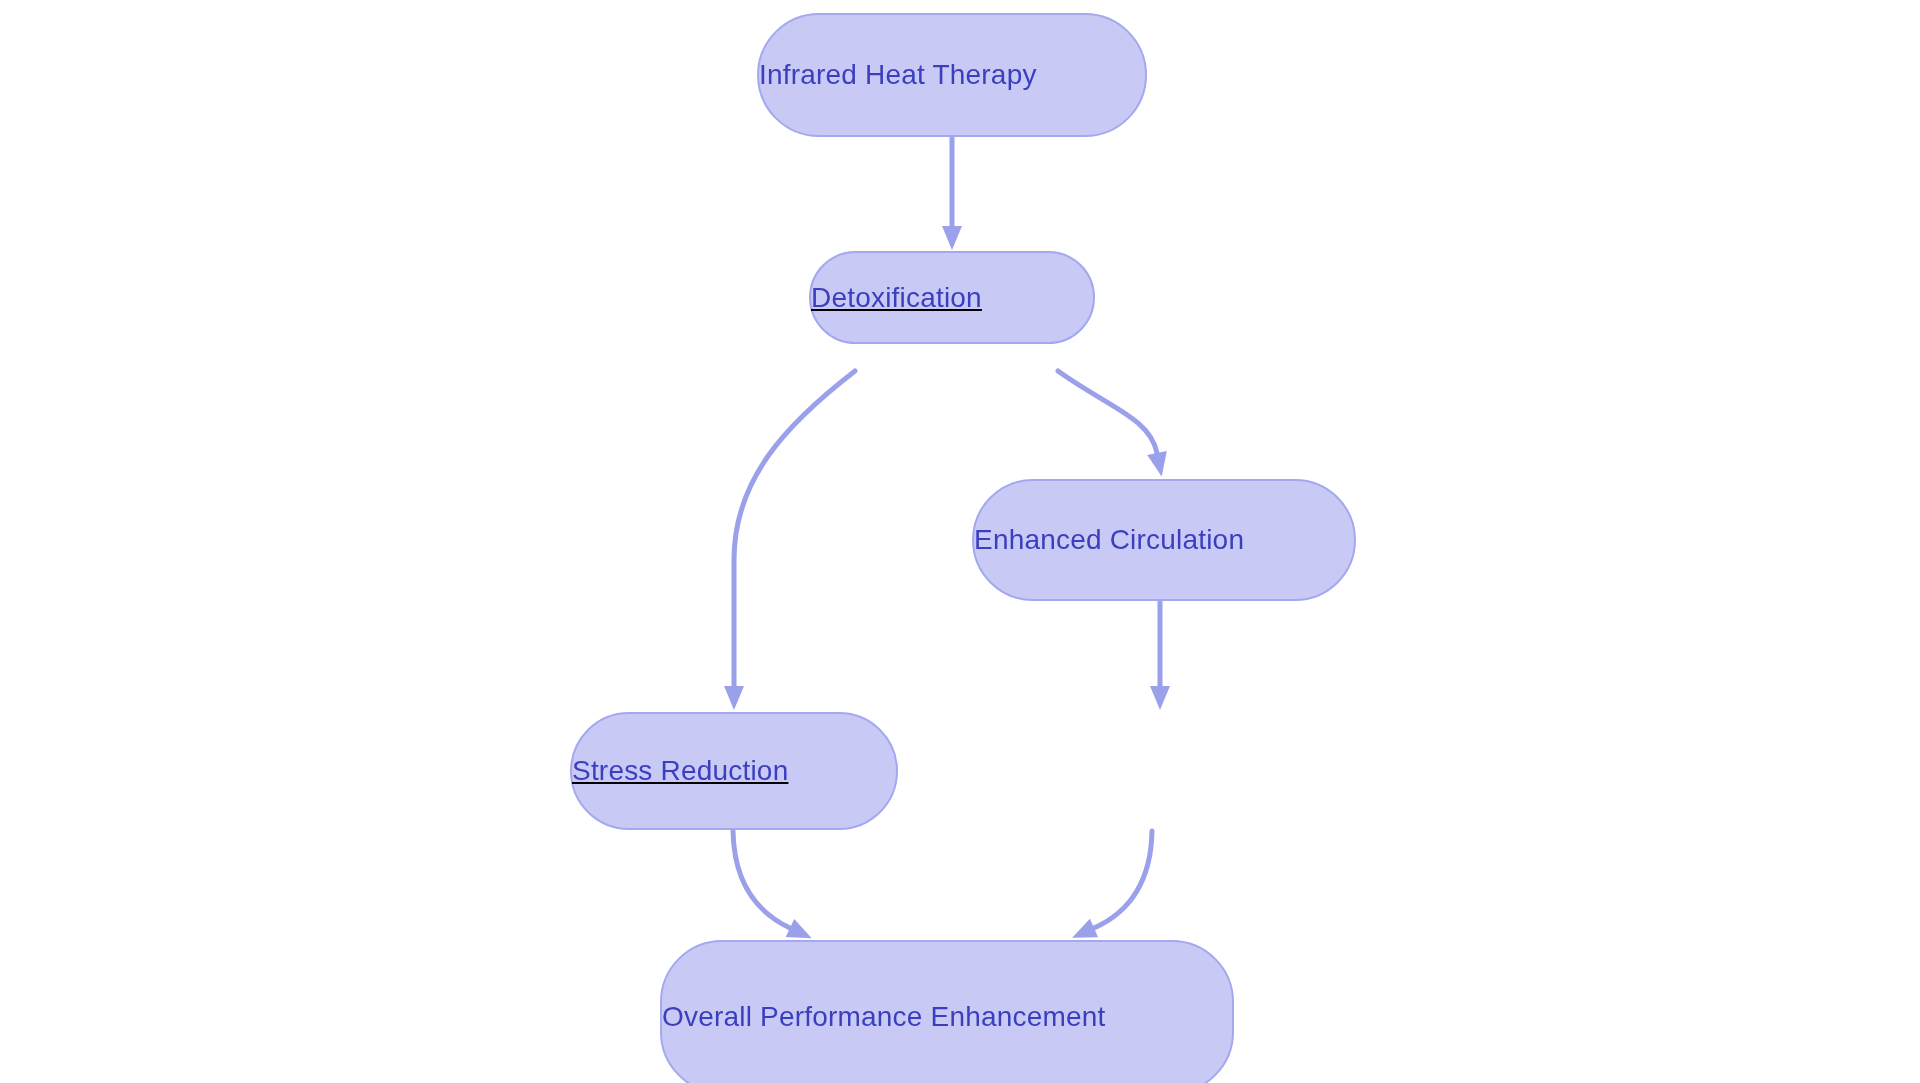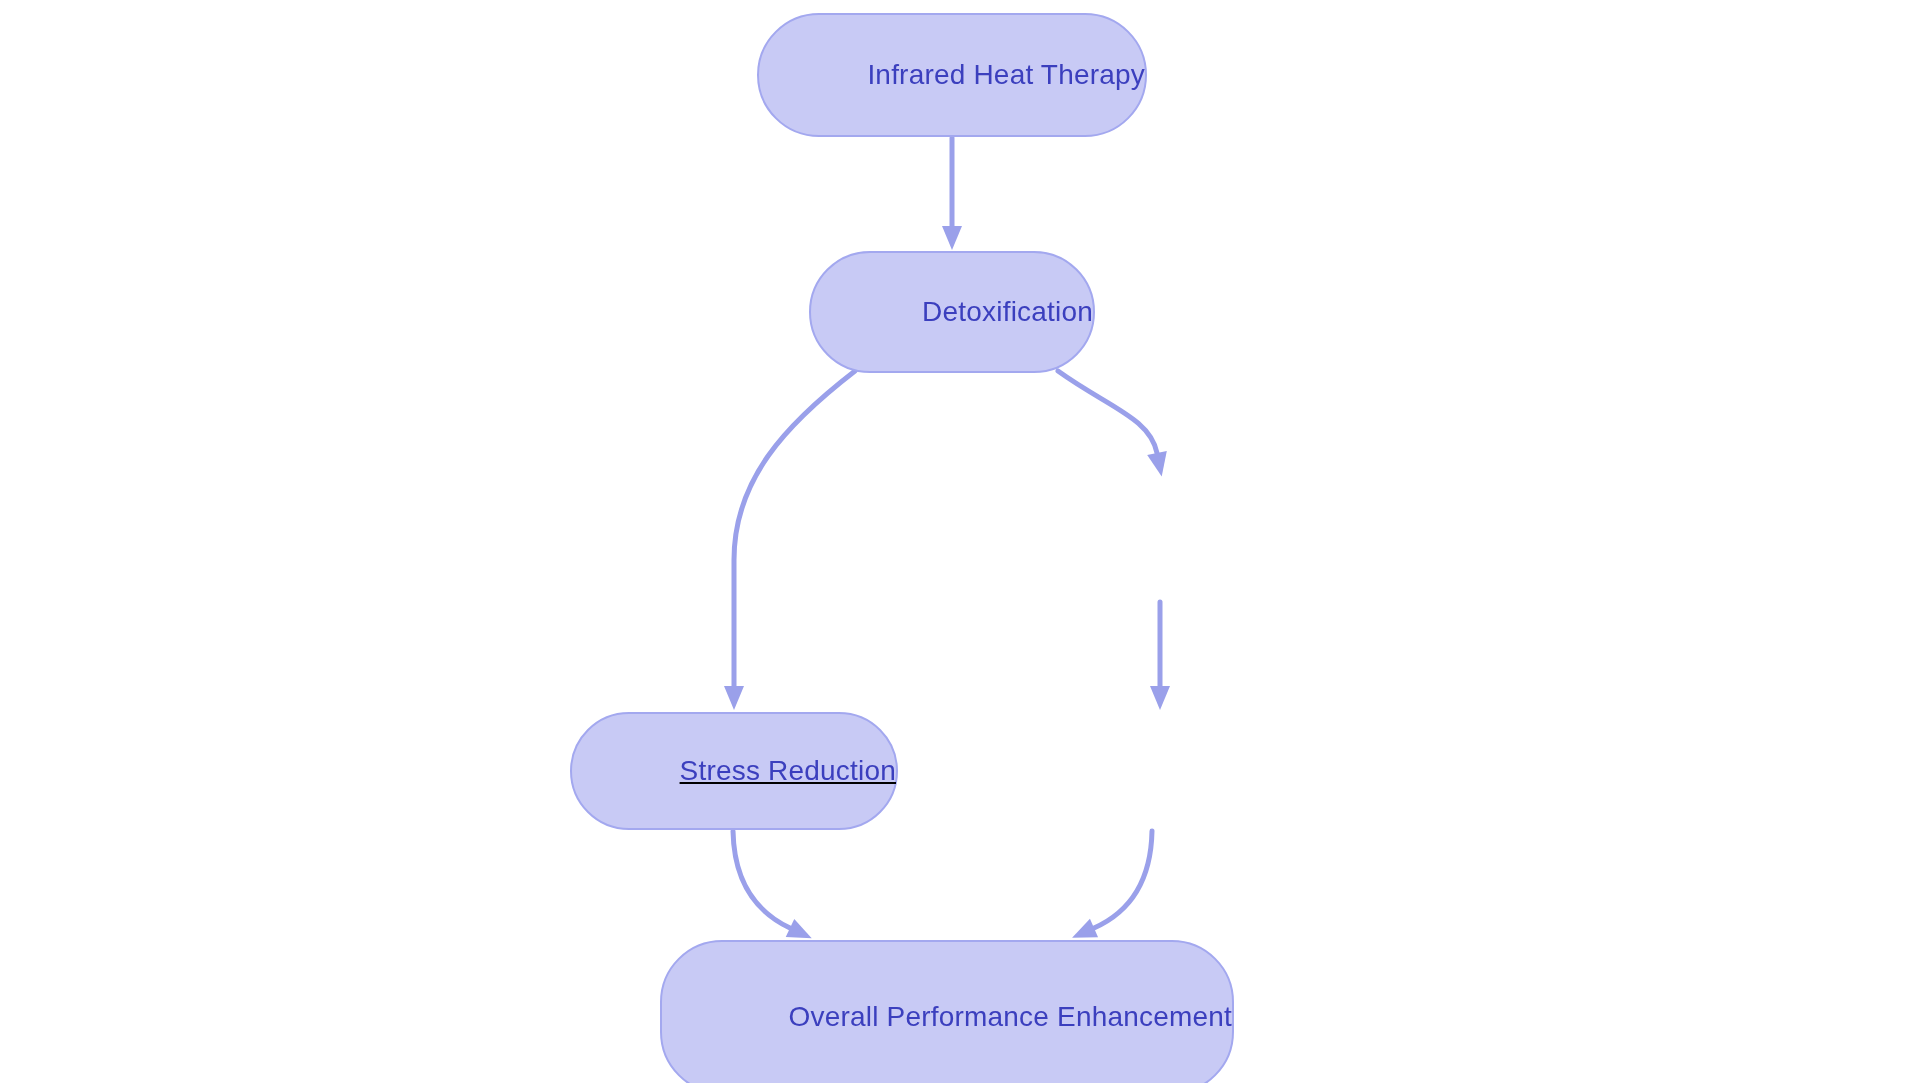--- a/index.html
+++ b/index.html
@@ -21,21 +21,21 @@
     position:absolute;left:0;top:0;width:1920px;height:1083px;
   }
   .edges path.edge{
     fill:none;
     stroke:var(--edge);
     stroke-width:5;
     stroke-linecap:round;
   }
   .node{
     position:absolute;
-    display:flex;align-items:center;justify-content:flex-end;
+    display:flex;align-items:center;justify-content:flex-start;
     background:var(--node-fill);
     border:2px solid var(--node-border);
     border-radius:62px;
     box-sizing:border-box;
   }
   .node .label{
     color:var(--node-text);
     font-size:28px;
     letter-spacing:0.2px;
     white-space:nowrap;
@@ -64,24 +64,27 @@
 
     <path class="edge" d="M 733,831 C 734,882 756,912 790,928" marker-end="url(#arrow)"></path>
 
     <path class="edge" d="M 1152,831 C 1151,882 1130,912 1094,928" marker-end="url(#arrow)"></path>
   </svg>
 
   <div class="node" style="left:757px;top:13px;width:390px;height:124px;">
     <span class="label">Infrared Heat Therapy</span>
   </div>
 
-  <div class="node" style="left:809px;top:251px;width:286px;height:122px;">
+  <div class="node" style="left:809px;top:251px;width:286px;height:93px;text-decoration:underline;">
     <span class="label">Detoxification</span>
   </div>
 
+  <div class="node" style="left:972px;top:479px;width:384px;height:122px;">
+    <span class="label">Enhanced Circulation</span>
+  </div>
 
   <div class="node" style="left:570px;top:712px;width:328px;height:118px;text-decoration:underline;">
     <span class="label">Stress Reduction</span>
   </div>
 
 
   <div class="node" style="left:660px;top:940px;width:574px;height:154px;">
     <span class="label">Overall Performance Enhancement</span>
   </div>
 

